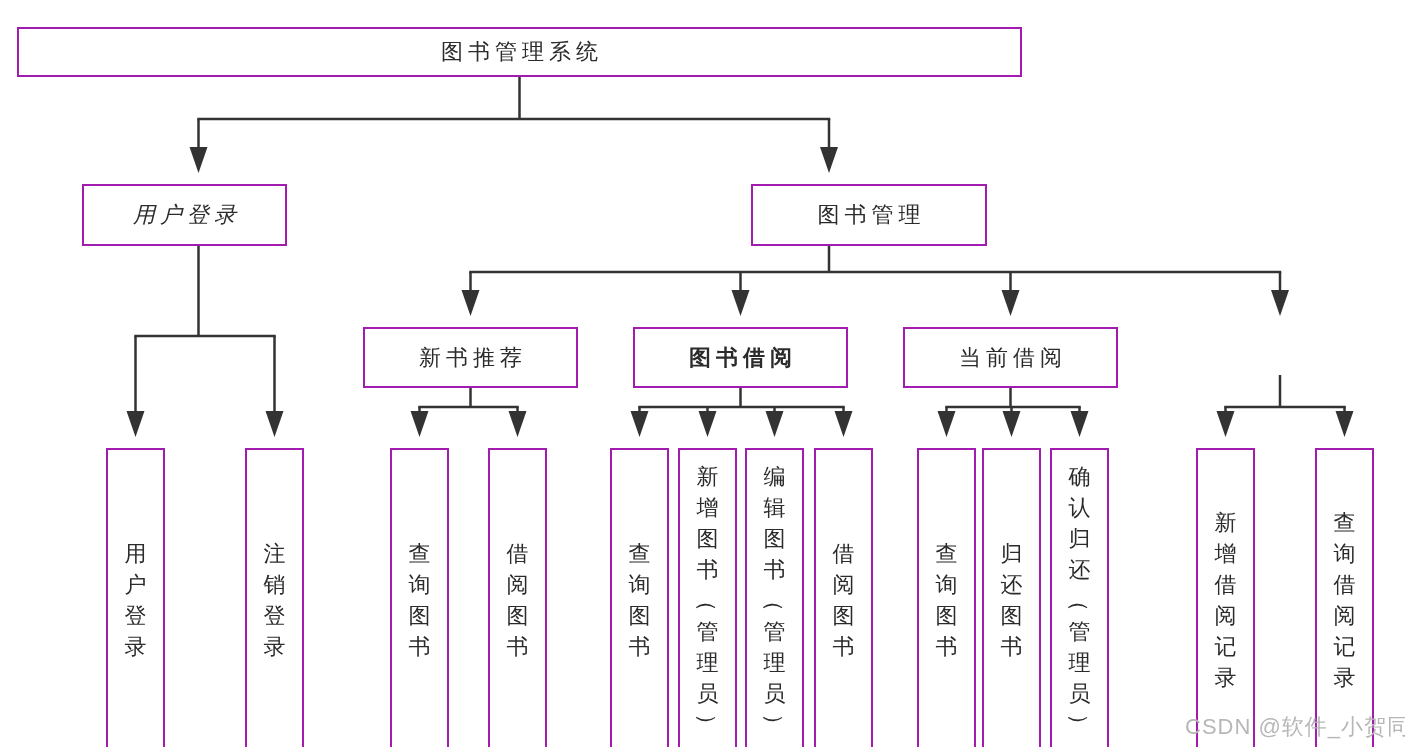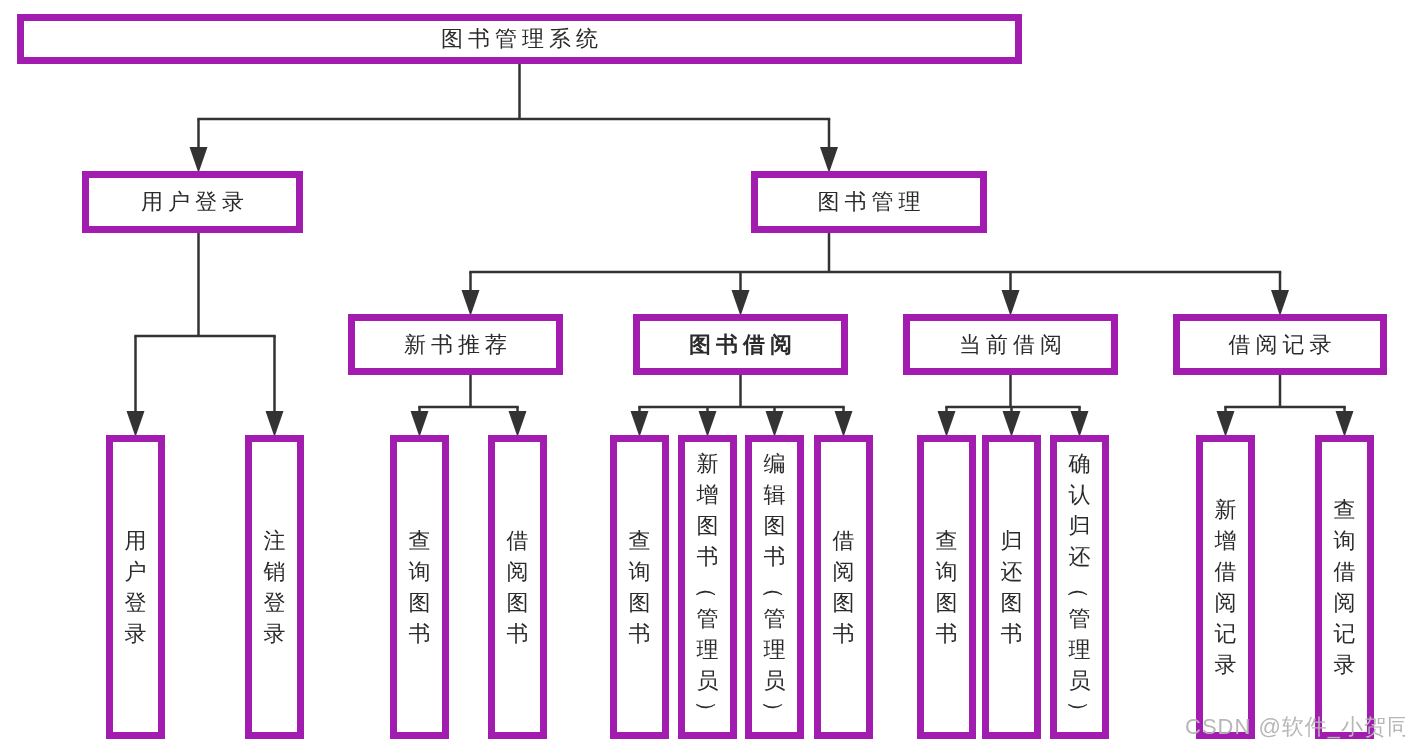--- a/index.html
+++ b/index.html
@@ -4,24 +4,25 @@
 <style>
   html,body{margin:0;padding:0;}
   body{
     width:1405px;height:747px;overflow:hidden;background:#ffffff;
     font-family:"Liberation Sans","DejaVu Sans",sans-serif;
   }
   .stage{position:relative;width:1405px;height:747px;background:#ffffff;}
   #connectors{position:absolute;left:0;top:0;width:1405px;height:747px;z-index:0;}
   .box{
     position:absolute;box-sizing:border-box;background:#ffffff;
-    border:7px solid #a21caf;color:#2b2b2b;z-index:1;
+    border:2px solid #a21caf;color:#2b2b2b;z-index:1;
     display:flex;align-items:center;justify-content:center;
     font-size:22px;letter-spacing:5px;text-indent:5px;
     white-space:nowrap;
+    margin-top:13px;
   }
   .root{left:17px;top:14px;width:1005px;height:50px;}
   .l2{top:171px;height:62px;}
   .l3{top:314px;width:215px;height:61px;}
   .leaf{
     top:435px;width:59px;height:304px;
     flex-direction:column;letter-spacing:0;text-indent:0;
     white-space:normal;
   }
   .leaf .ch{display:block;height:31px;line-height:31px;width:100%;text-align:center;font-size:22px;}
@@ -86,27 +87,26 @@
       <line x1="1280" y1="375" x2="1280" y2="407" stroke="#333333" stroke-width="2.5"></line>
       <line x1="1224.25" y1="407" x2="1345.75" y2="407" stroke="#333333" stroke-width="2.5"></line>
       <line x1="1225.5" y1="407" x2="1225.5" y2="417" stroke="#333333" stroke-width="2.5"></line>
       <polygon points="1216.5,411 1234.5,411 1225.5,437" fill="#333333"></polygon>
       <line x1="1344.5" y1="407" x2="1344.5" y2="417" stroke="#333333" stroke-width="2.5"></line>
       <polygon points="1335.5,411 1353.5,411 1344.5,437" fill="#333333"></polygon>
     </svg>
 
   <div class="box root">图书管理系统</div>
 
-  <div class="box l2" style="left:82px;width:221px;">用户登录</div>
+  <div class="box l2" style="left:82px;width:205px;font-style:italic;">用户登录</div>
   <div class="box l2" style="left:751px;width:236px;">图书管理</div>
 
-  <div class="box l3" style="left:348px;">新书推荐</div>
+  <div class="box l3" style="left:363px;">新书推荐</div>
   <div class="box l3" style="left:633px;font-weight:bold;">图书借阅</div>
   <div class="box l3" style="left:903px;text-align:right;">当前借阅</div>
-  <div class="box l3" style="left:1173px;width:214px;">借阅记录</div>
 
   <div class="box leaf" style="left:106px;">
       <span class="ch">用</span>
       <span class="ch">户</span>
       <span class="ch">登</span>
       <span class="ch">录</span>
     </div>
   <div class="box leaf" style="left:245px;">
       <span class="ch">注</span>
       <span class="ch">销</span>

